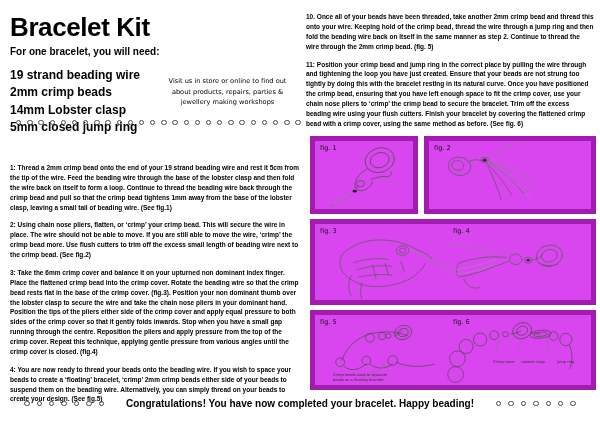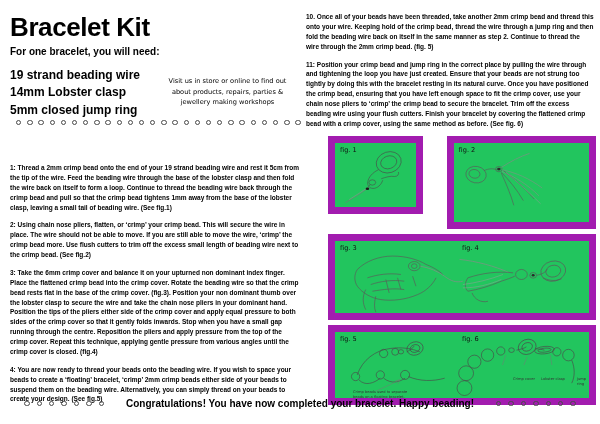--- a/index.html
+++ b/index.html
@@ -137,40 +137,39 @@
 
   
   .figs {
     position: absolute;
     left: 4px;
     top: 128px;
     width: 286px;
   }
   .fig-row { display: flex; gap: 6px; margin-bottom: 5px; }
   .fig-box {
-    border: 7px solid #a21caf;
+    border: 5px solid #a21caf;
     box-sizing: border-box;
     position: relative;
-    background: #22c55e;
+    background: #d946ef;
     overflow: hidden;
-    margin-left: 18px;
   }
   .fig-label {
     position: absolute;
     top: 3px;
     left: 5px;
     font-size: 6.6px;
     font-family: "DejaVu Sans", sans-serif;
     color: #111;
     z-index: 3;
   }
   .fig-label.mid { left: 50%; }
   .fig-svg { position: absolute; inset: 0; width: 100%; height: 100%; }
   .f1 { width: 108px; height: 78px; }
-  .f2 { width: 172px; height: 93px; }
+  .f2 { width: 172px; height: 78px; }
   .f34 { width: 286px; height: 86px; }
   .f56 { width: 286px; height: 80px; }
 
   .anno {
     position: absolute;
     font-size: 3.6px;
     font-family: "DejaVu Sans", sans-serif;
     color: #333;
     line-height: 1.35;
     z-index: 3;
@@ -200,20 +199,21 @@
 
 <div class="page">
 
   <div class="col-left">
 
     <div class="title">Bracelet Kit</div>
     <div class="subtitle">For one bracelet, you will need:</div>
 
     <div class="materials">
       <div>19 strand beading wire</div>
+      <div>2mm crimp beads</div>
       <div>14mm Lobster clasp</div>
       <div>5mm closed jump ring</div>
     </div>
 
 
     <div class="contact-note">Visit us in store or online to find out about products, repairs, parties &amp; jewellery making workshops</div>
 
     <div class="bead-row" id="divider-beads">
         <div class="bead"></div>
         <div class="bead"></div>

